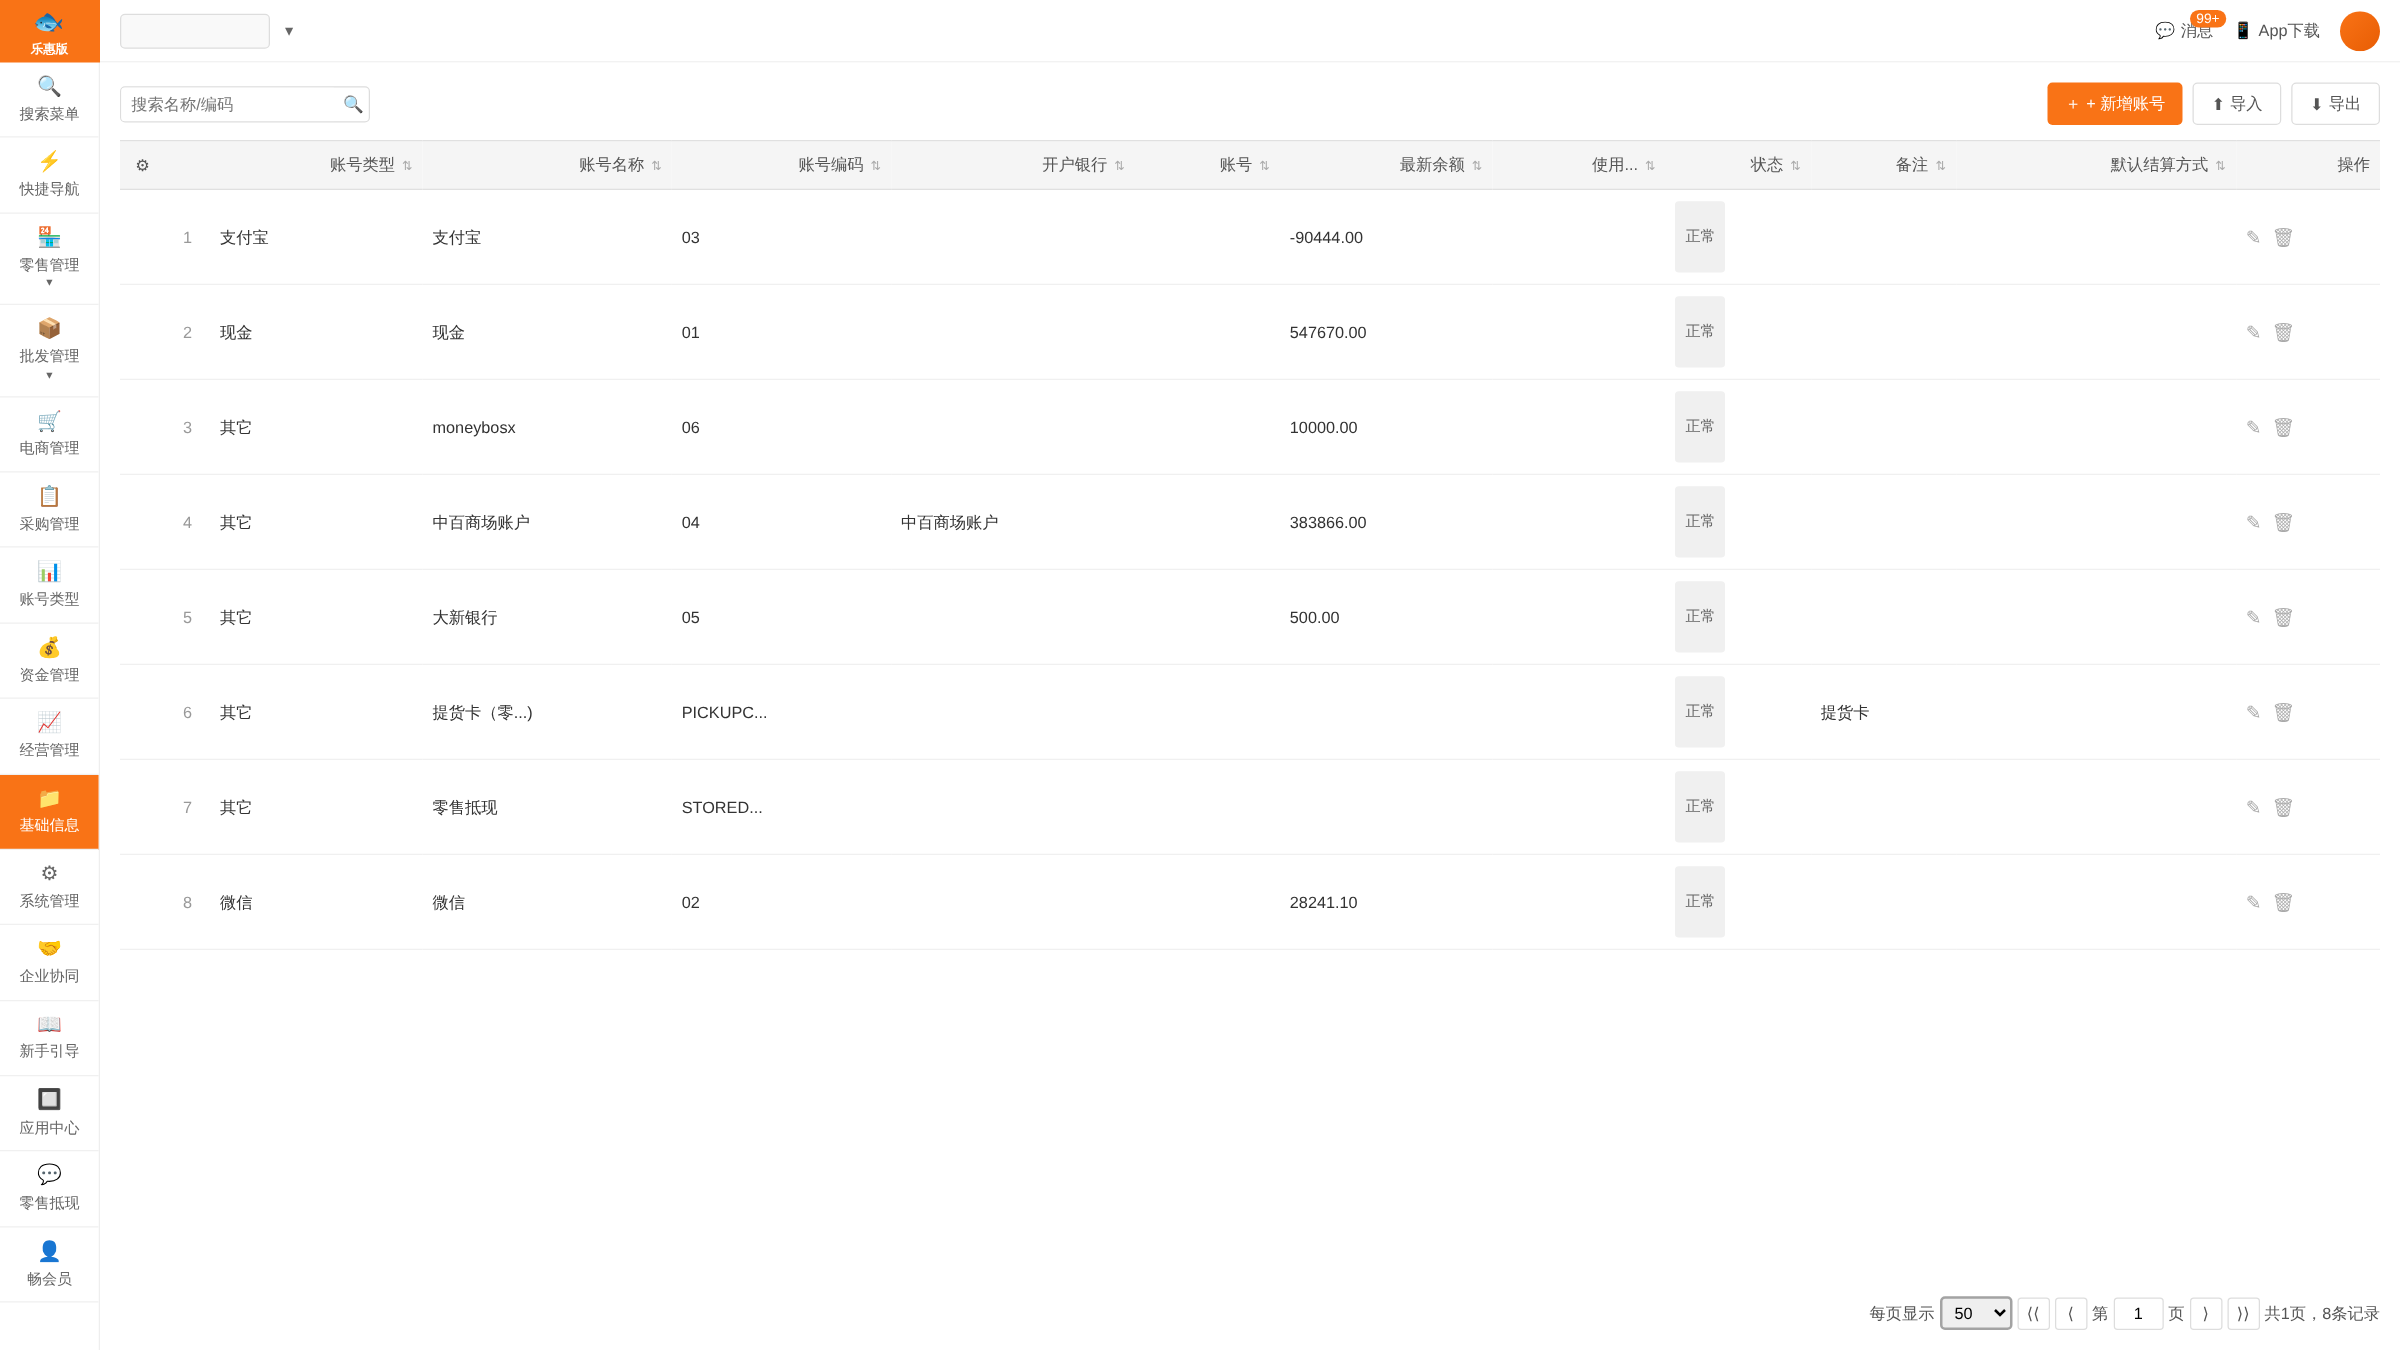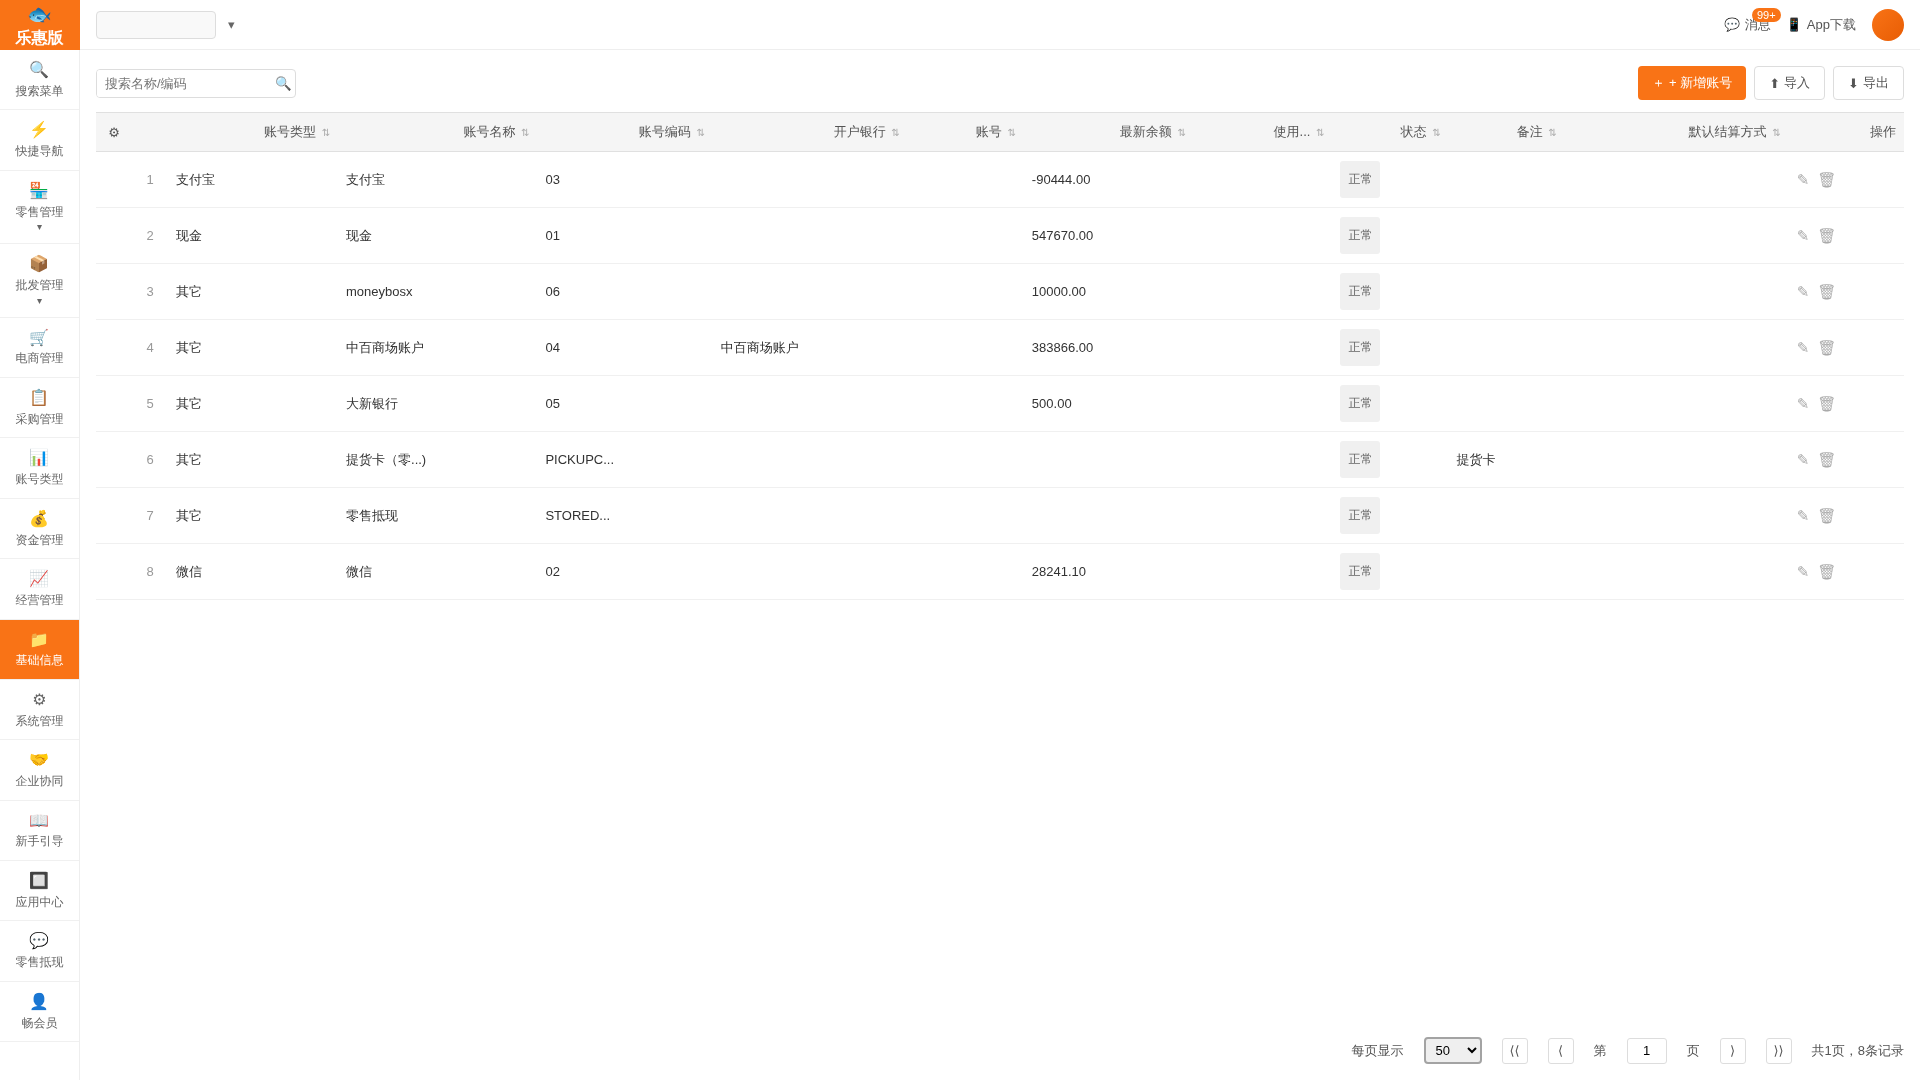--- a/index.html
+++ b/index.html
@@ -26,21 +26,21 @@
       color: white;
       font-size: 11px;
       font-weight: bold;
       flex-direction: column;
     }
     .sidebar-logo .logo-icon {
       font-size: 20px;
       color: white;
     }
     .sidebar-logo .logo-text {
-      font-size: 16px;
+      font-size: 10px;
       color: white;
       margin-top: 2px;
       text-align: center;
     }
     .sidebar-nav {
       display: flex;
       flex-direction: column;
       width: 100%;
       flex: 1;
       overflow-y: auto;
@@ -259,41 +259,41 @@
       white-space: nowrap;
     }
     .data-table td.row-num { color: #999; text-align: center; width: 36px; }
     .data-table th:first-child { width: 36px; text-align: center; }
 
     .status-badge {
       display: inline-block;
       background: #f0f0f0;
       color: #666;
       border-radius: 3px;
-      padding: 10px 8px;
+      padding: 20px 8px;
       font-size: 12px;
     }
     .action-icons {
       display: flex;
       gap: 8px;
       color: #aaa;
     }
     .action-icon {
       cursor: pointer;
       font-size: 15px;
     }
 
     
     .footer {
       margin-top: auto;
       padding-top: 16px;
       display: flex;
       align-items: center;
       justify-content: flex-end;
-      gap: 20px;
+      gap: 4px;
       font-size: 13px;
       color: #555;
     }
     .page-size-select {
       border: 2px solid #a3a3a3;
       border-radius: 4px;
       padding: 3px 6px;
       font-size: 13px;
       cursor: pointer;
     }

